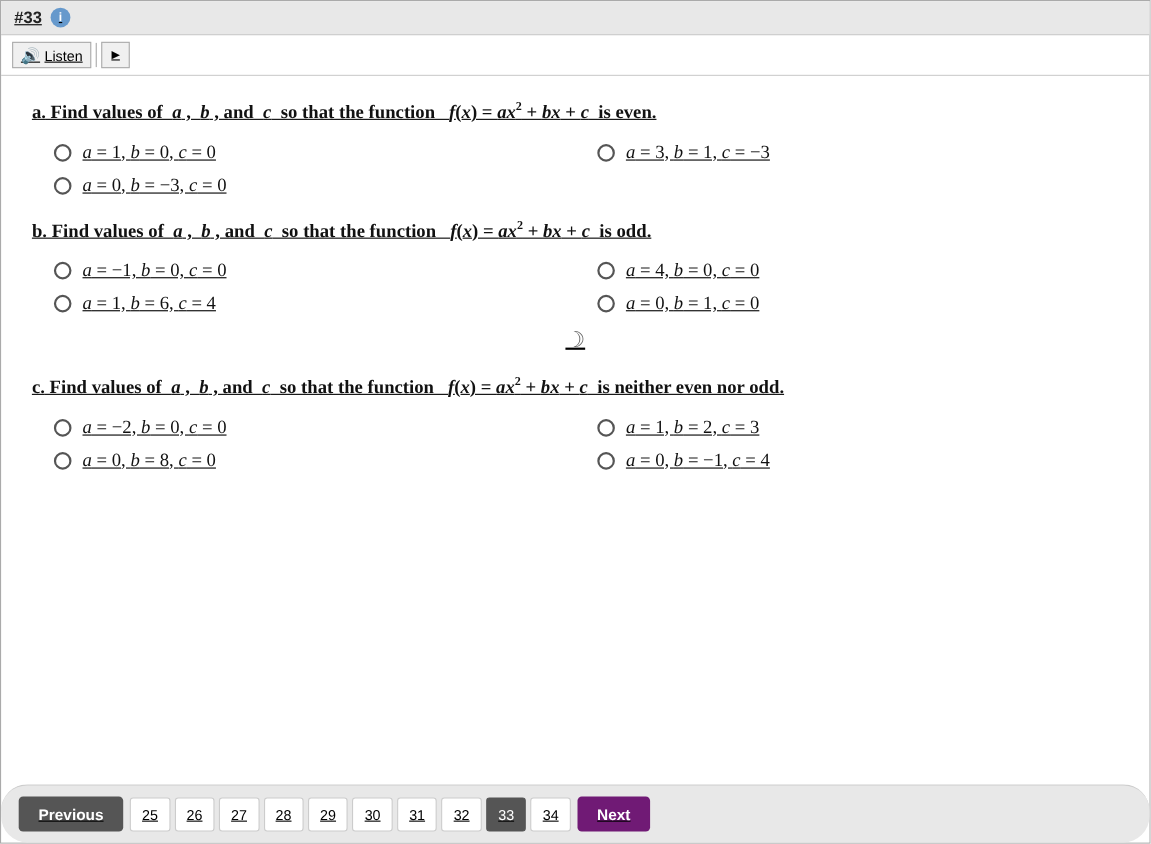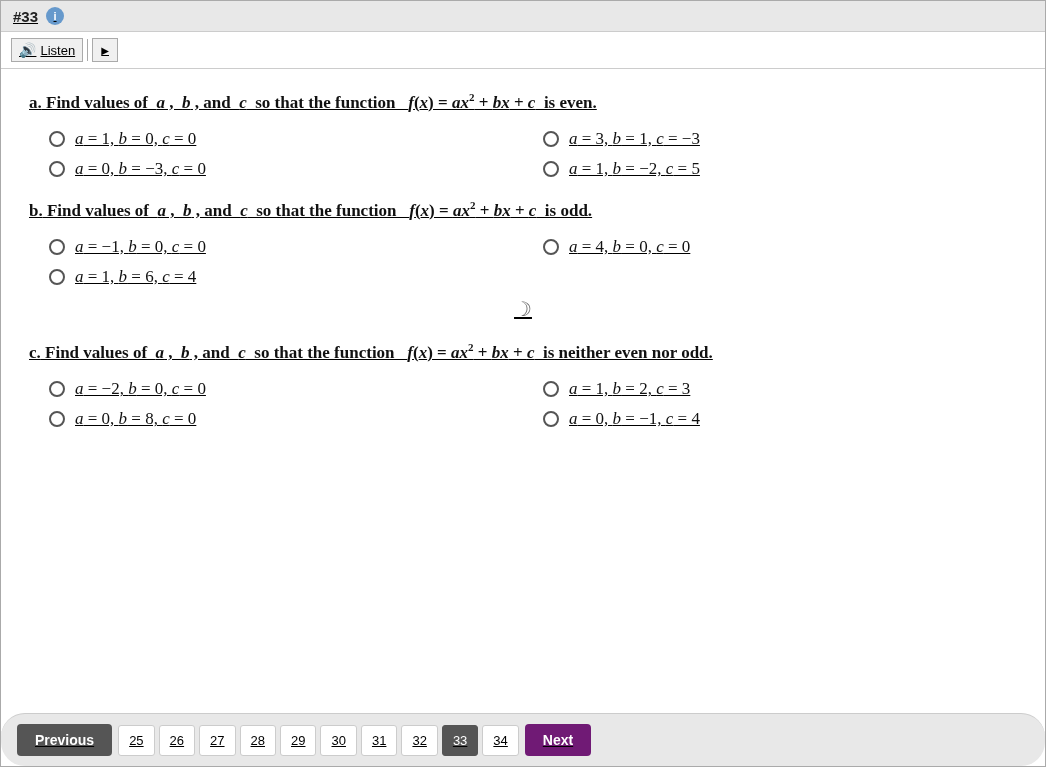--- a/index.html
+++ b/index.html
@@ -208,24 +208,20 @@
           <span class="option-text"><em>a</em> = 1, <em>b</em> = 0, <em>c</em> = 0</span>
         </div>
         <div class="option">
           <span class="radio-circle"></span>
           <span class="option-text"><em>a</em> = 3, <em>b</em> = 1, <em>c</em> = −3</span>
         </div>
         <div class="option">
           <span class="radio-circle"></span>
           <span class="option-text"><em>a</em> = 0, <em>b</em> = −3, <em>c</em> = 0</span>
         </div>
-        <div class="option">
-          <span class="radio-circle"></span>
-          <span class="option-text"><em>a</em> = 1, <em>b</em> = −2, <em>c</em> = 5</span>
-        </div>
       </div>
     </div>
 
     <div class="question-part">
       <div class="part-header">
         <span class="part-letter">b.</span>
         Find values of &nbsp;<em>a</em>&nbsp;,&nbsp; <em>b</em>&nbsp;, and &nbsp;<em>c</em>&nbsp; so that the function &nbsp;
         <em>f</em>(<em>x</em>) = <em>ax</em><sup>2</sup> + <em>bx</em> + <em>c</em>&nbsp; is odd.
       </div>
       <div class="options-grid">
@@ -233,20 +229,24 @@
           <span class="radio-circle"></span>
           <span class="option-text"><em>a</em> = −1, <em>b</em> = 0, <em>c</em> = 0</span>
         </div>
         <div class="option">
           <span class="radio-circle"></span>
           <span class="option-text"><em>a</em> = 4, <em>b</em> = 0, <em>c</em> = 0</span>
         </div>
         <div class="option">
           <span class="radio-circle"></span>
           <span class="option-text"><em>a</em> = 1, <em>b</em> = 6, <em>c</em> = 4</span>
+        </div>
+        <div class="option">
+          <span class="radio-circle"></span>
+          <span class="option-text"><em>a</em> = 0, <em>b</em> = 1, <em>c</em> = 0</span>
         </div>
       </div>
       <div style="text-align:center; font-size:20px; color:#666; margin: 4px 0 8px 0;">☽</div>
     </div>
 
     <div class="question-part">
       <div class="part-header">
         <span class="part-letter">c.</span>
         Find values of &nbsp;<em>a</em>&nbsp;,&nbsp; <em>b</em>&nbsp;, and &nbsp;<em>c</em>&nbsp; so that the function &nbsp;
         <em>f</em>(<em>x</em>) = <em>ax</em><sup>2</sup> + <em>bx</em> + <em>c</em>&nbsp; is neither even nor odd.

